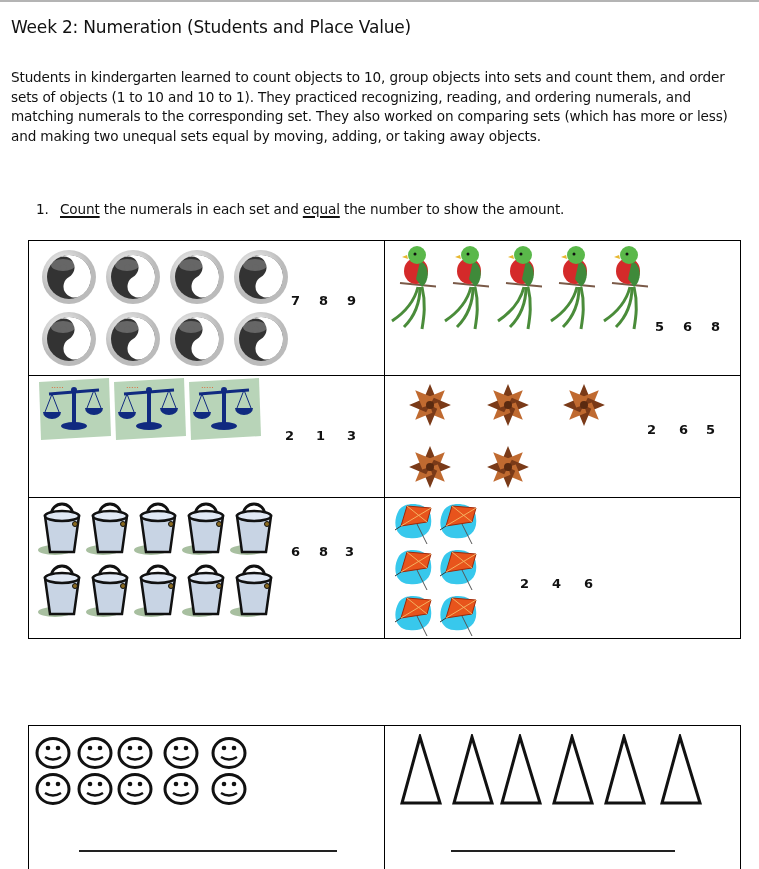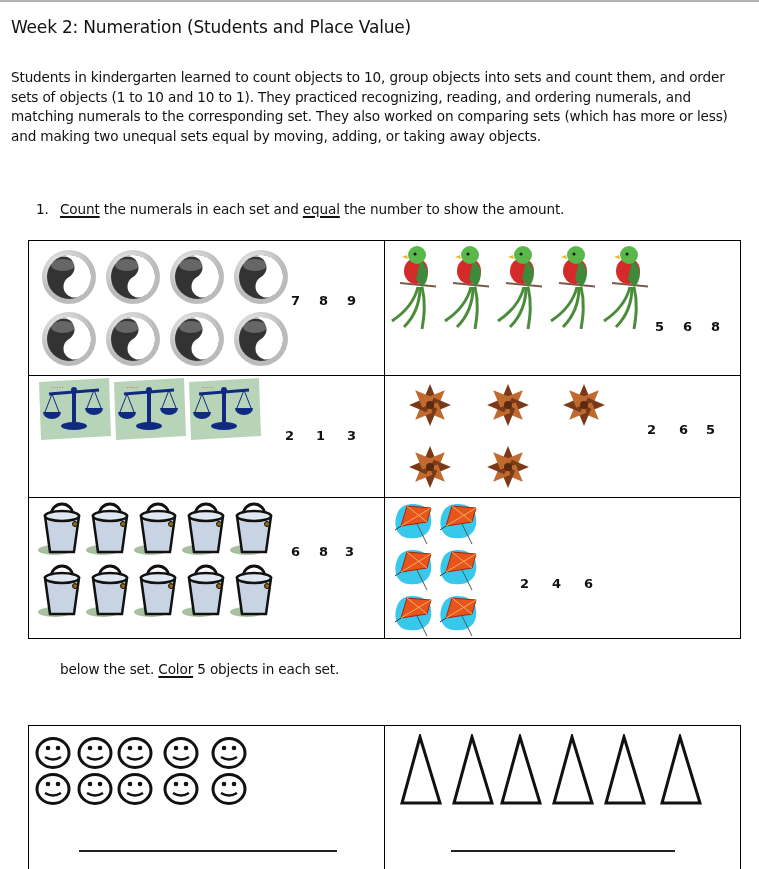--- a/index.html
+++ b/index.html
@@ -506,21 +506,20 @@
           <span style="width:32px">4</span>
           <span>6</span>
         </div>
       </div>
     </td>
   </tr>
 </tbody>
   </table>
 
 <div class="q" style="top:659px;">
-  <div class="cont"><span>below the set. </span><span class="u">Color</span><span> 5 objects in each set.</span></div>
 </div>
 
 <table class="grid" style="left:28px; top:725px; width:712px;">
   <colgroup>
       <col style="width:356px">
       <col style="width:356px">
     </colgroup>
   <tbody>
       <tr style="height:160px">
     <td>

